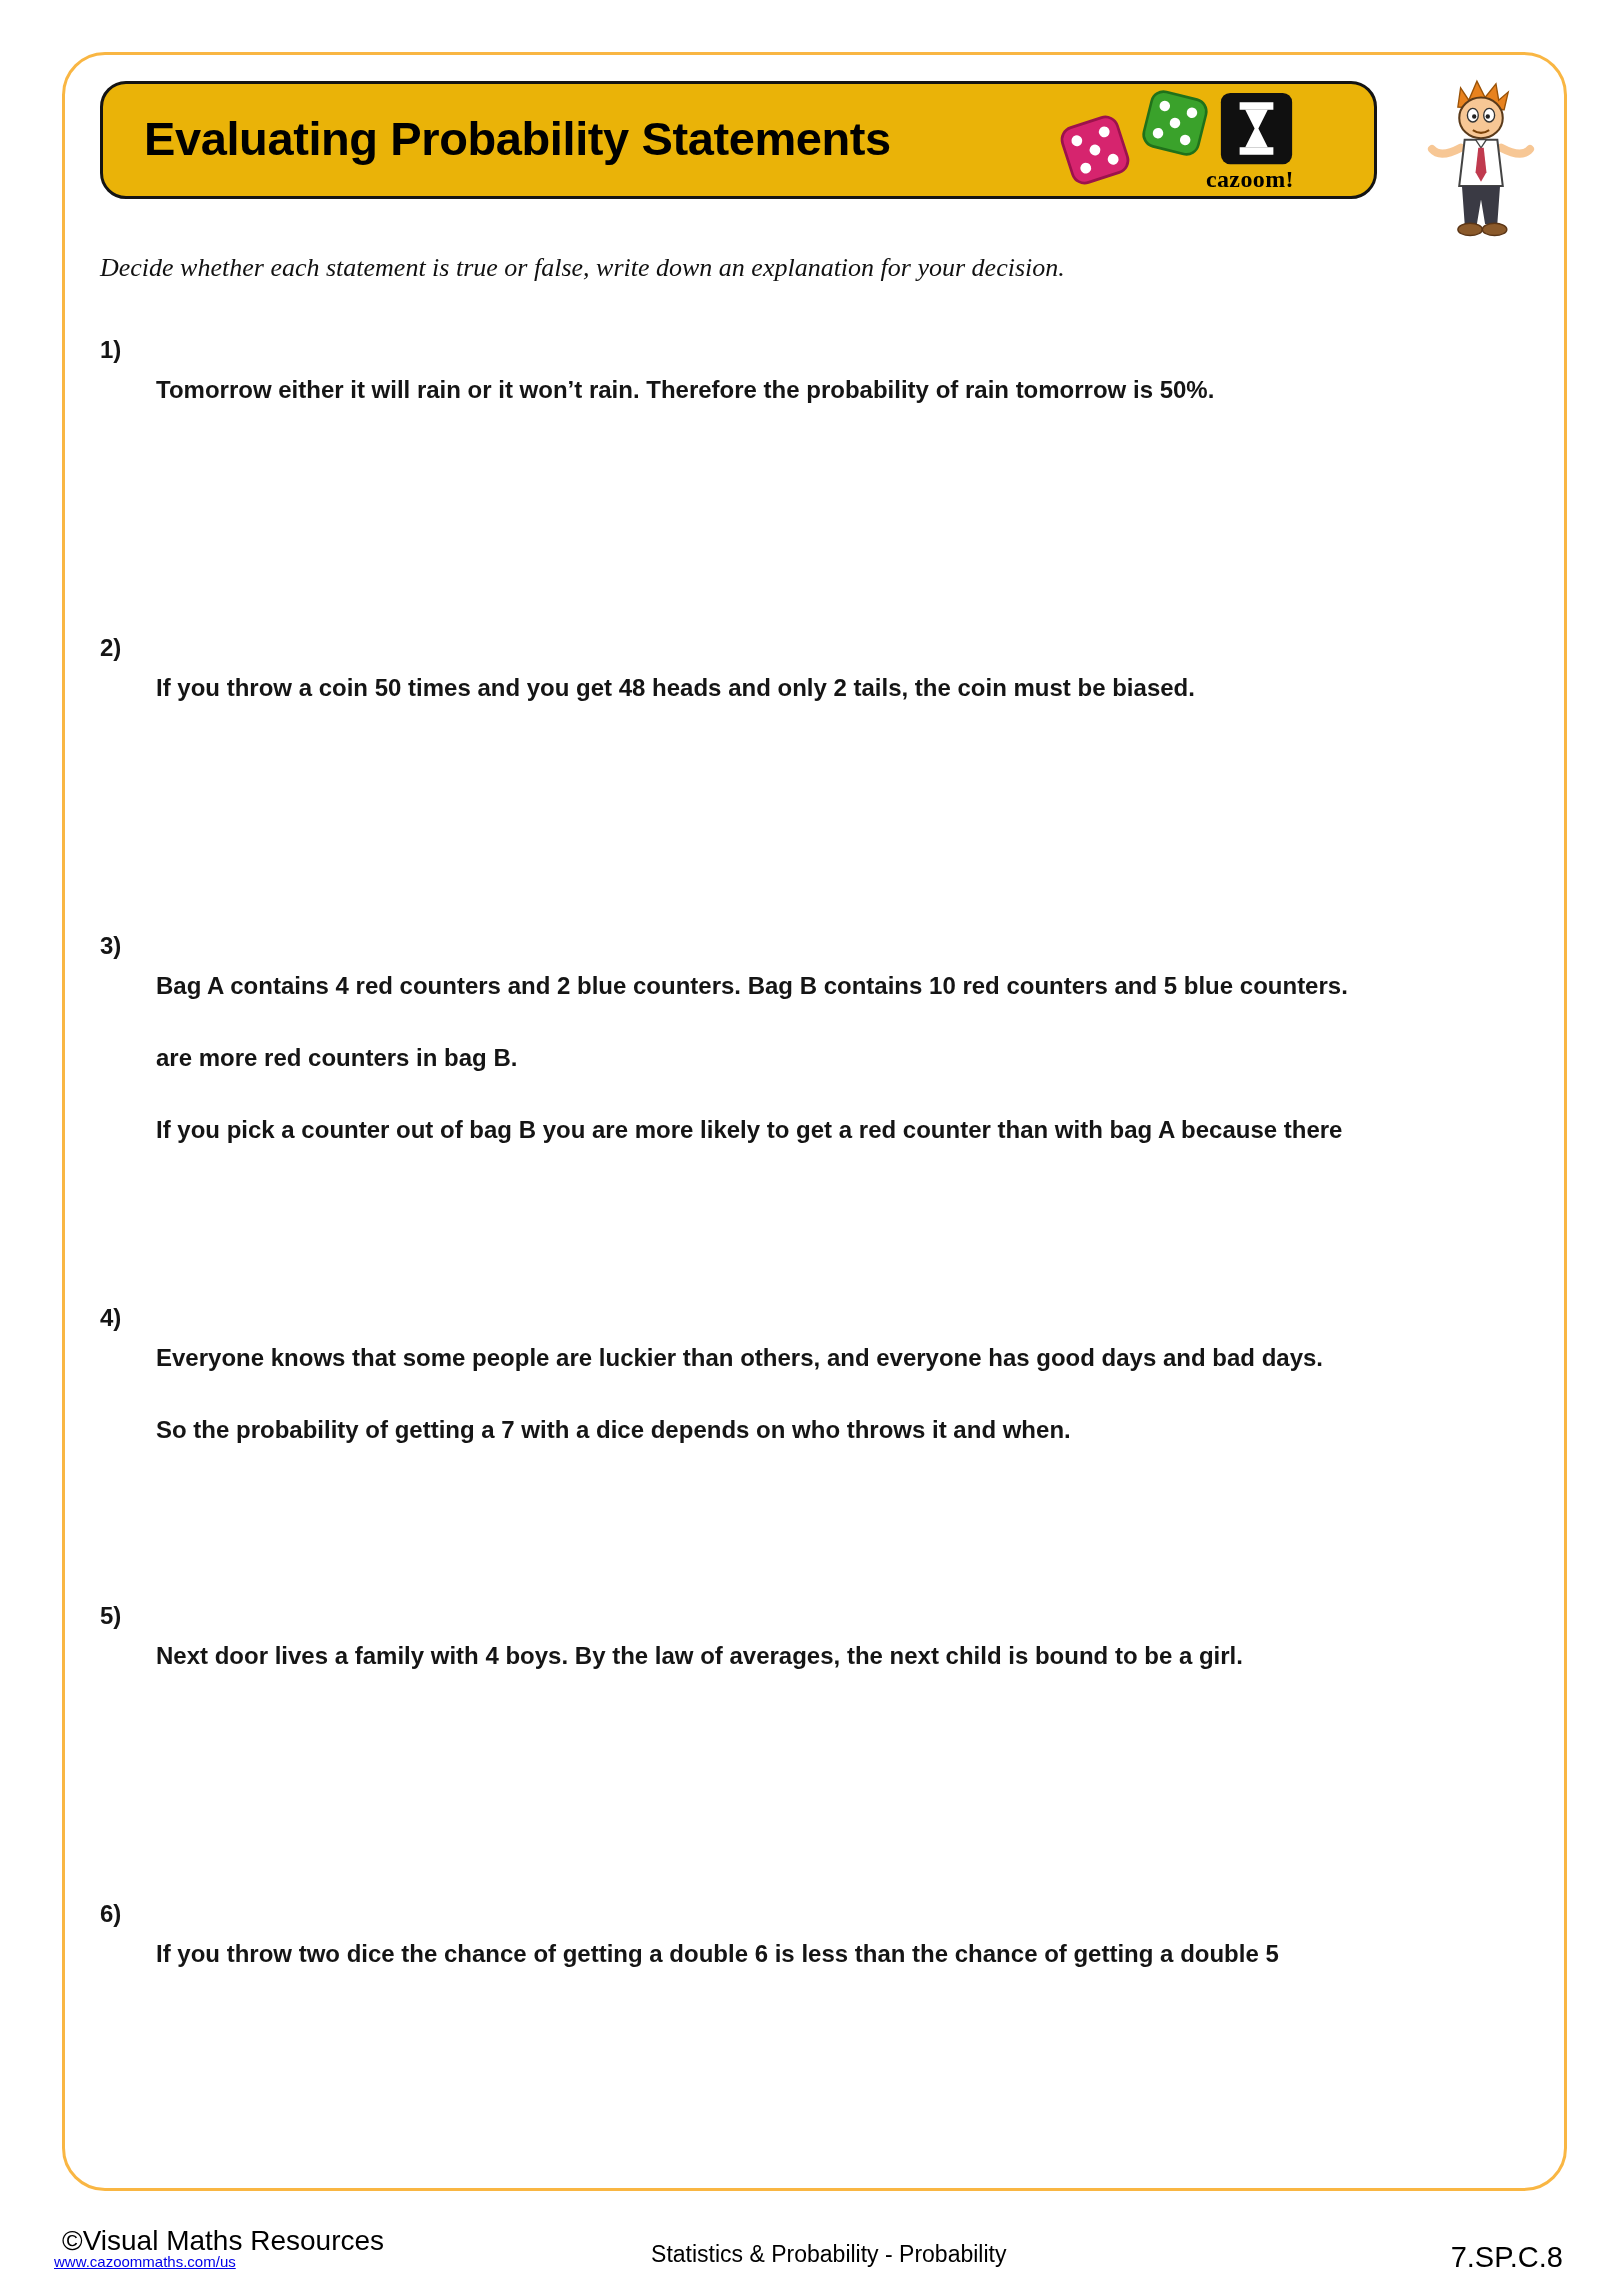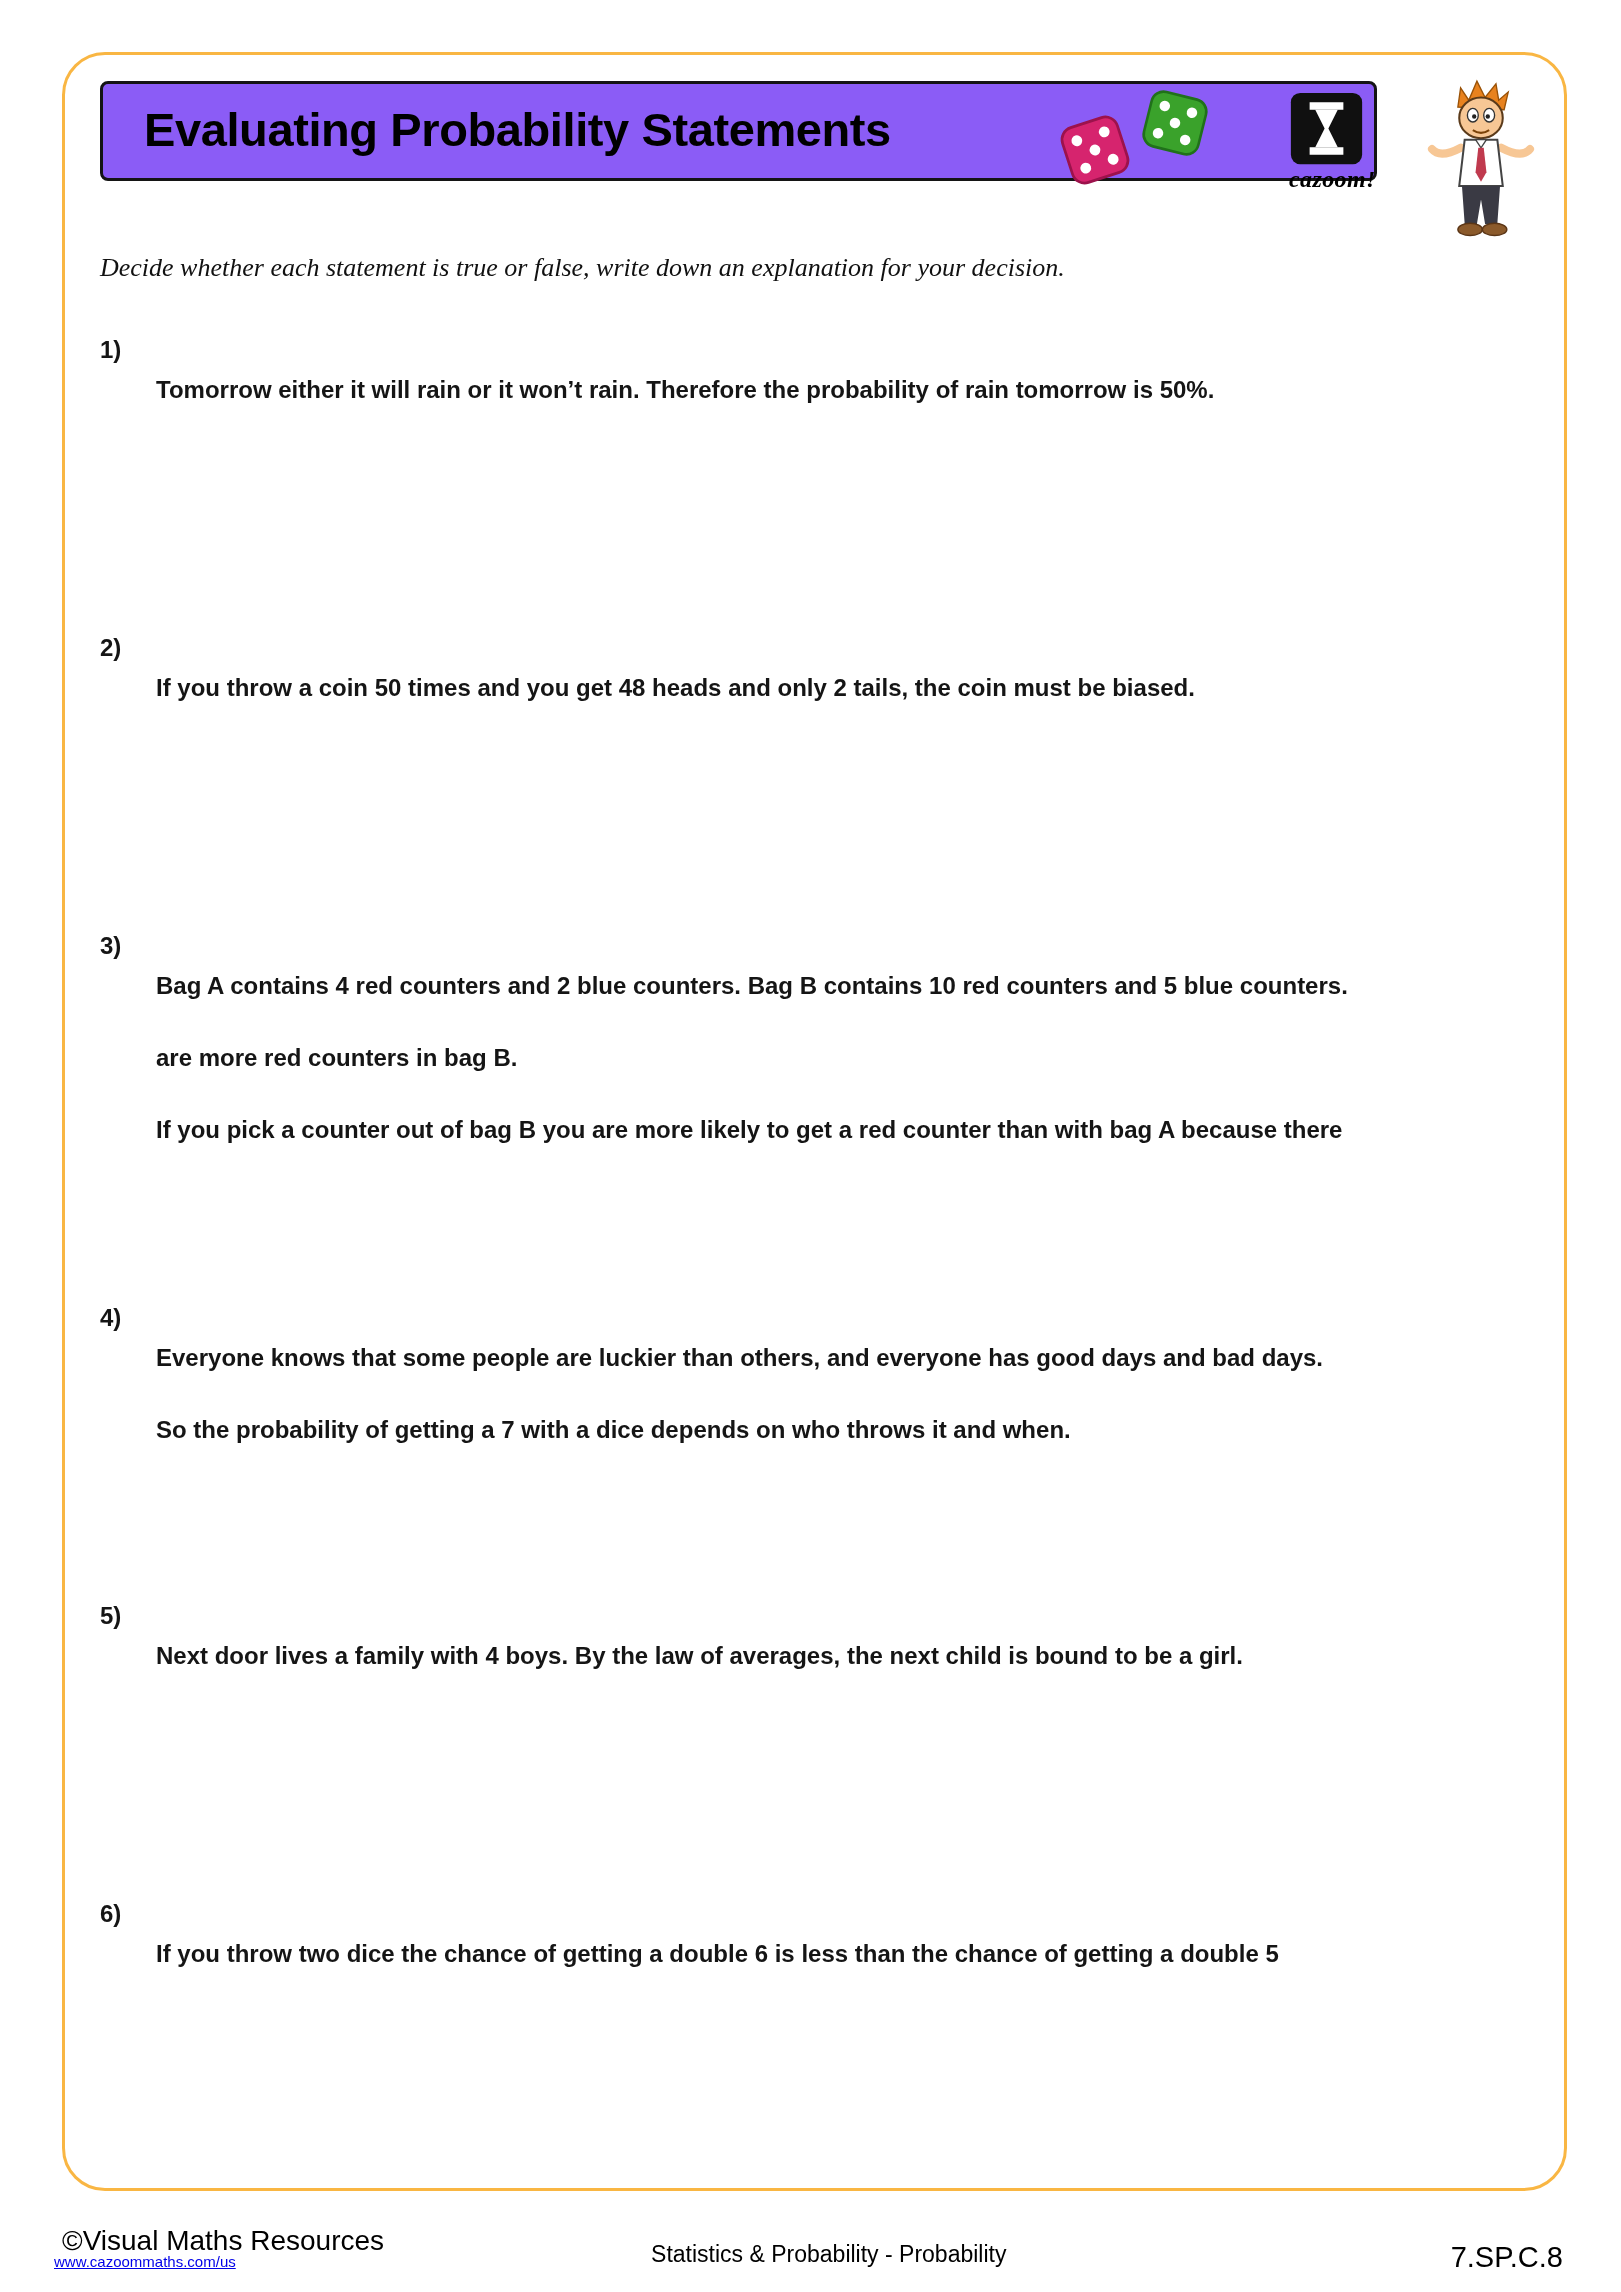--- a/index.html
+++ b/index.html
@@ -19,40 +19,40 @@
     width:1505px; height:2139px;
     border:3.6px solid #F9B643;
     border-radius:43px;
     background:#ffffff;
   }
 
   
   .header-box {
     position:absolute;
     left:100px; top:81px;
-    width:1277px; height:100px;
-    background:#8b5cf6;
+    width:1277px; height:118px;
+    background:#eab308;
     border:3.6px solid #141414;
-    border-radius:8px;
+    border-radius:26px;
   }
   .page-title {
     position:absolute;
     left:41px; top:50%;
     transform:translateY(-52%);
     font-size:47px;
     font-weight:bold;
     color:#000;
     letter-spacing:-0.4px;
     white-space:nowrap;
   }
   .die { position:absolute; }
   .die-pink  { left:956px; top:30px; transform:rotate(-18deg); }
   .die-green { left:1037px; top:3.6px;  transform:rotate(14deg); }
 
-  .logo { position:absolute; left:1186px; top:7.2px; width:99px; text-align:left;font-style:italic; }
+  .logo { position:absolute; left:1092px; top:7.2px; width:99px; text-align:right; }
   .logo-mark {
     display:inline-block;
     width:75px; height:75px;
   }
   .logo-text {
     font-family:"Liberation Serif", serif;
     font-weight:bold;
     font-size:24px;
     color:#000;
     margin-top:-3.6px;

